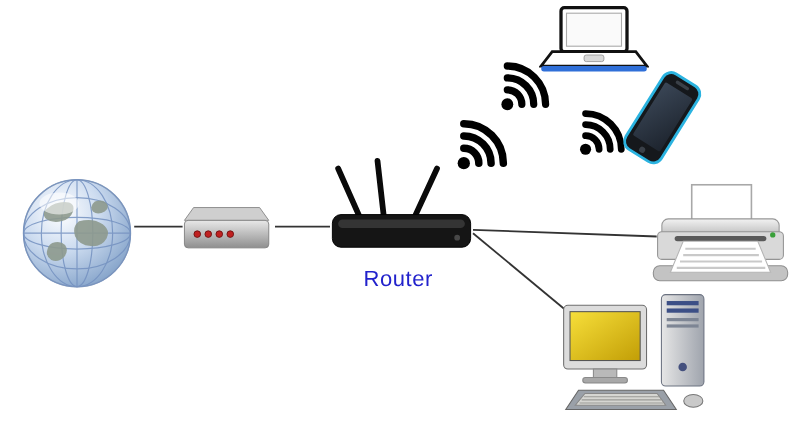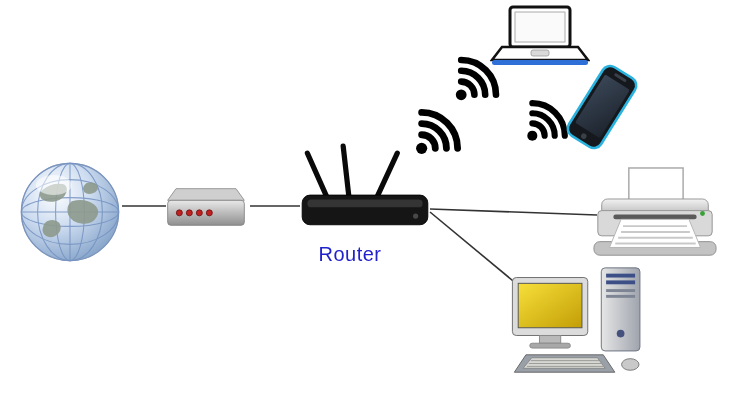--- a/index.html
+++ b/index.html
@@ -105,21 +105,21 @@
       <g stroke="#0a0a0a" stroke-linecap="round" fill="none">
         <line x1="38" y1="76" x2="14" y2="22" stroke-width="6"></line>
         <line x1="62" y1="76" x2="55" y2="14" stroke-width="6"></line>
         <line x1="92" y1="76" x2="117" y2="22" stroke-width="6"></line>
       </g>
       <rect x="8" y="70" width="144" height="34" rx="9" fill="#151515" stroke="#000000"></rect>
       <rect x="14" y="75" width="132" height="9" rx="4.5" fill="#3a3a3a" opacity="0.85"></rect>
       <circle cx="138" cy="94" r="3" fill="#484848"></circle>
     </svg>
   </div>
-  <div class="label" style="left:300px; top:243px; width:100px;">Router</div>
+  <div class="label" style="left:312px; top:243px; width:100px;">Router</div>
 
   <div class="node" style="left:408px; top:100px;">
     <svg viewBox="0 0 100 100" width="62" height="62">
       <g stroke="#000000" fill="none" stroke-linecap="round" stroke-width="11">
         <path d="M 44 78 A 22 22 0 0 0 22 56"></path>
         <path d="M 62 78 A 40 40 0 0 0 22 38"></path>
         <path d="M 80 78 A 58 58 0 0 0 22 20"></path>
       </g>
       <circle cx="22" cy="78" r="9" fill="#000000"></circle>
     </svg>

